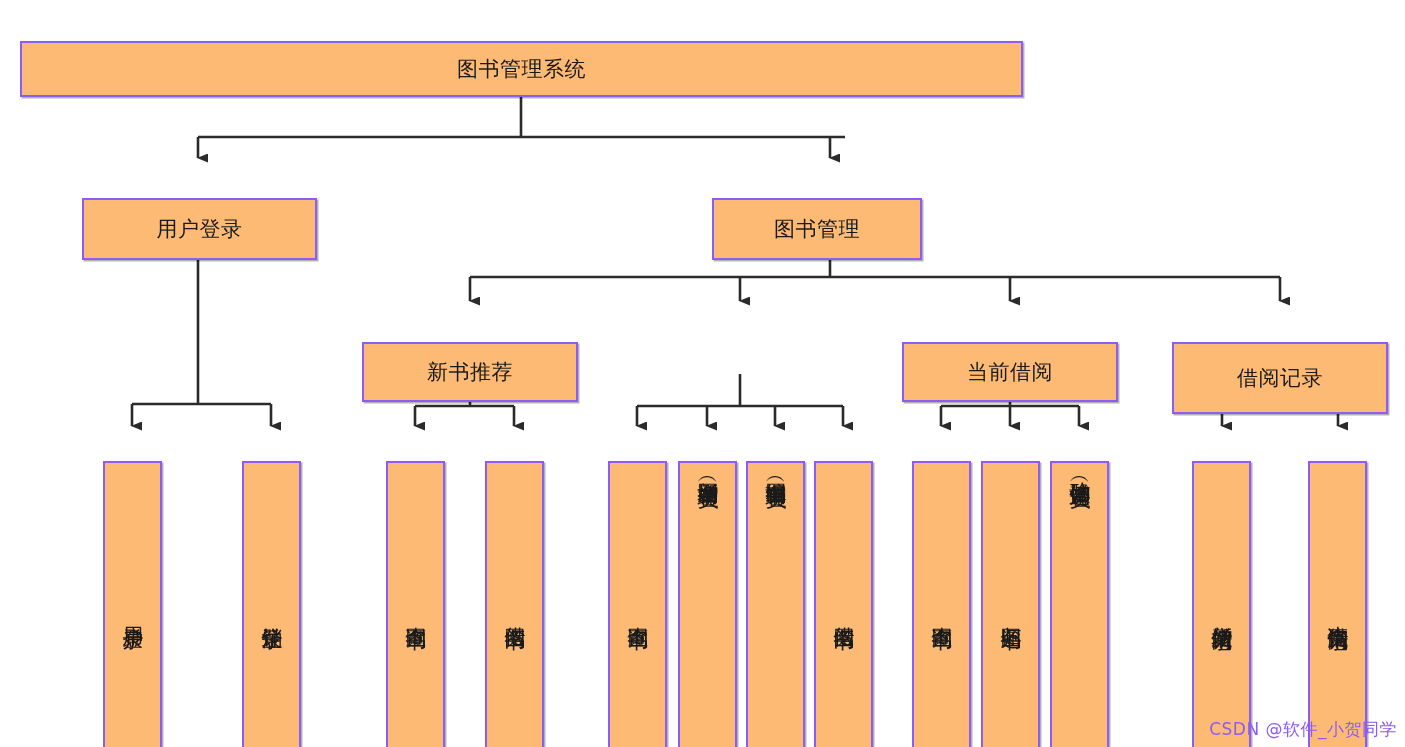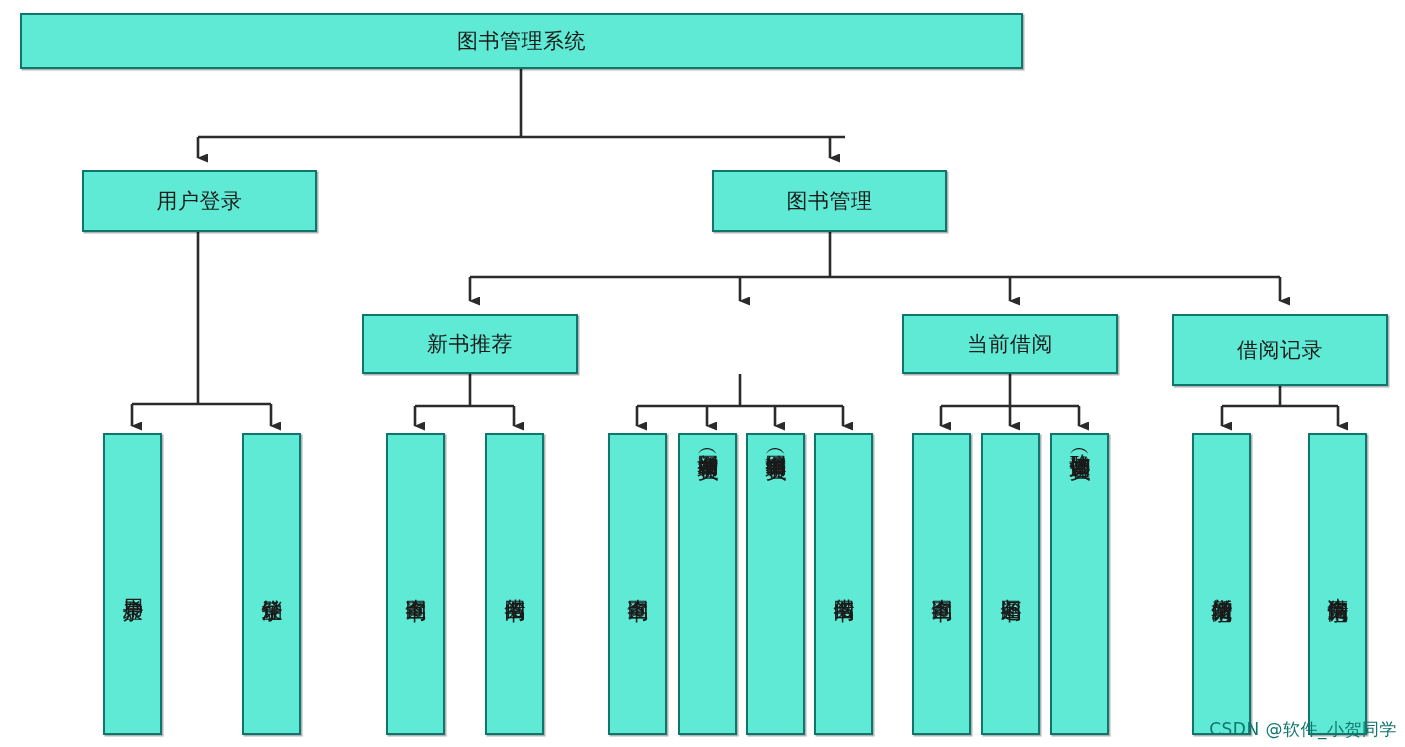--- a/index.html
+++ b/index.html
@@ -17,23 +17,24 @@
   #diagram-root {
     position: absolute;
     left: 0;
     top: 0;
     width: 1405px;
     height: 747px;
   }
   .node-box {
     position: absolute;
     box-sizing: border-box;
-    border: 2px solid #0f766e;
-    background: #5eead4;
+    border: 2px solid #8b5cf6;
+    background: #fdba74;
     box-shadow: 1.5px 1.5px 0 rgba(0,0,0,0.30);
+    margin-top: 28px;
   }
   .node-label-h {
     position: absolute;
     left: 0; right: 0; top: 0; bottom: 0;
     display: flex;
     align-items: center;
     justify-content: center;
     font-size: 21px;
     color: #1a1a1a;
     letter-spacing: 0.5px;
@@ -63,21 +64,21 @@
     left: 0; top: 0;
     width: 1405px;
     height: 747px;
     pointer-events: none;
   }
   #watermark {
     position: absolute;
     right: 8px;
     bottom: 6px;
     font-size: 17px;
-    color: #0f766e;
+    color: #8b5cf6;
     white-space: nowrap;
     letter-spacing: 0.5px;
   }
 </style>
 </head>
 <body>
 
 <div id="diagram-root">
 
   <svg id="connectors" viewBox="0 0 1405 747" width="1405" height="747" xmlns="http://www.w3.org/2000/svg">
@@ -130,21 +131,21 @@
     </g>
   </svg>
 
   <div class="node-box" style="left:20px; top:13px; width:1003px; height:56px;">
     <span class="node-label-h">图书管理系统</span>
   </div>
 
   <div class="node-box" style="left:82px; top:170px; width:235px; height:62px;">
     <span class="node-label-h">用户登录</span>
   </div>
-  <div class="node-box" style="left:712px; top:170px; width:235px; height:62px;font-family:Liberation Serif, serif;">
+  <div class="node-box" style="left:712px; top:170px; width:210px; height:62px;font-family:Liberation Serif, serif;">
     <span class="node-label-h">图书管理</span>
   </div>
 
   <div class="node-box" style="left:362px; top:314px; width:216px; height:60px;padding-left:8px;">
     <span class="node-label-h">新书推荐</span>
   </div>
   <div class="node-box" style="left:902px; top:314px; width:216px; height:60px;">
     <span class="node-label-h">当前借阅</span>
   </div>
   <div class="node-box" style="left:1172px; top:314px; width:216px; height:72px;">

